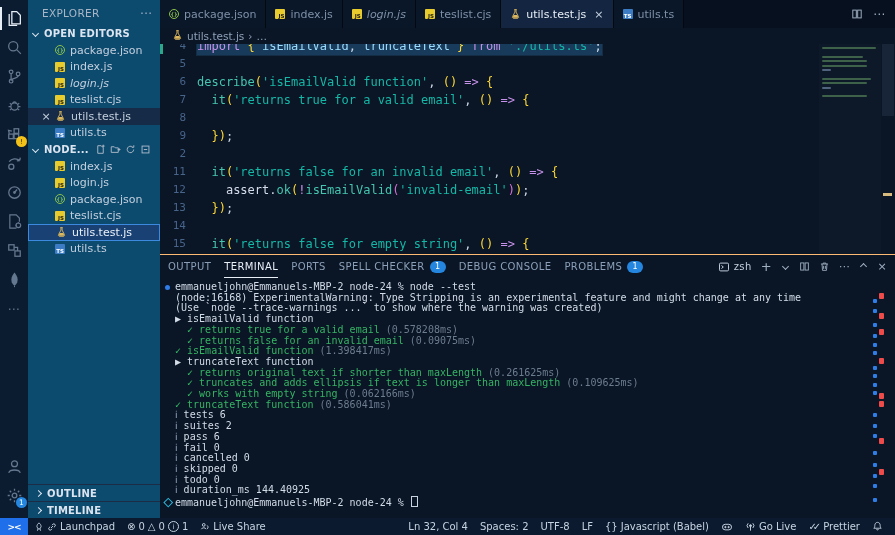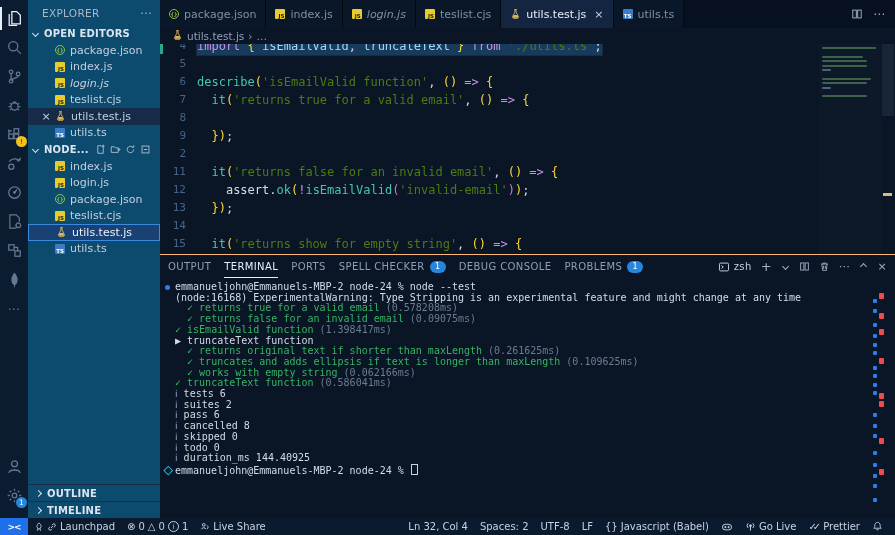--- a/index.html
+++ b/index.html
@@ -53,21 +53,21 @@
   .breadcrumb{height:16px;display:flex;align-items:center;gap:4px;padding-left:12px;font-size:10.5px;color:#8fa1b8;background:#0a1526}
   
   .code{position:absolute;top:44px;left:0;right:0;height:211px;overflow:hidden;font-family:"DejaVu Sans Mono",monospace;font-size:12px;line-height:18px}
   .code-lines{margin-top:-7px}
   .cline{display:flex;height:18px;position:relative}
   .lnum{width:26px;text-align:right;padding-right:11px;color:#47648a;flex:none;font-size:11px}
   .ltext{white-space:pre}
   .ltext.sel{background:rgba(50,122,180,.38);box-shadow:0 0 0 1px rgba(70,150,210,.18)}
   .gitmark{position:absolute;left:0;top:1px;bottom:1px;width:3px;background:#2aa889}
   .tk-kw{color:#c792ea}.tk-fn{color:#45c6b0}.tk-id{color:#9cdcfe}.tk-id2{color:#d6deeb}
-  .tk-str{color:#4d7c0f}.tk-p1{color:#fdd835}.tk-p2{color:#d670d6}.tk-ar{color:#c792ea}
+  .tk-str{color:#14b8a6}.tk-p1{color:#fdd835}.tk-p2{color:#d670d6}.tk-ar{color:#c792ea}
   .tk-pu{color:#cdd6e4}.tk-bang{color:#c792ea}.tk-ws{}
   
   .minimap{position:absolute;right:14px;top:0;width:62px;height:211px;background:rgba(255,255,255,0.015)}
   .minimap .mbar{position:absolute;height:2px;border-radius:1px;opacity:.85}
   .ovr{position:absolute;right:0;top:0;width:14px;height:211px}
   .ovr .slider{position:absolute;left:1px;right:1px;top:0;height:72px;background:rgba(160,180,205,.10)}
   .ovr .ymark{position:absolute;left:2px;width:9px;height:3px;background:#d7ba7d;top:149px}
   
   .panel{position:absolute;top:254px;left:0;right:0;height:263px;background:#0a1526;border-top:1px solid #fdba74;box-sizing:border-box}
   .panel-head{height:23px;display:flex;align-items:center;padding:0 8px;gap:13px;font-size:10px;letter-spacing:.4px;color:#8ba0b8}
@@ -399,21 +399,21 @@
           <div class="cline">
             <span class="lnum">13</span>
             <span class="ltext"><span class="tk-ws">  </span><span class="tk-p1">})</span><span class="tk-pu">;</span></span>
           </div>
           <div class="cline">
             <span class="lnum">14</span>
             <span class="ltext"></span>
           </div>
           <div class="cline">
             <span class="lnum">15</span>
-            <span class="ltext"><span class="tk-ws">  </span><span class="tk-fn">it</span><span class="tk-p1">(</span><span class="tk-str">'returns show for empty string'</span><span class="tk-pu">, </span><span class="tk-p1">()</span><span class="tk-ar"> =&gt; </span><span class="tk-p1">{</span></span>
+            <span class="ltext"><span class="tk-ws">  </span><span class="tk-fn">it</span><span class="tk-p1">(</span><span class="tk-str">'returns false for empty string'</span><span class="tk-pu">, </span><span class="tk-p1">()</span><span class="tk-ar"> =&gt; </span><span class="tk-p1">{</span></span>
           </div>
         </div>
       <div class="minimap" id="minimap">
           <div class="mbar" style="top: 3px; left: 3px; width: 54.4px; background: rgb(70, 112, 79);"></div>
           <div class="mbar" style="top: 11.8px; left: 3px; width: 40.9px; background: rgb(70, 112, 79);"></div>
           <div class="mbar" style="top: 16.2px; left: 3px; width: 45.4px; background: rgb(70, 112, 79);"></div>
           <div class="mbar" style="top: 20.6px; left: 3px; width: 45.4px; background: rgb(70, 112, 79);"></div>
           <div class="mbar" style="top: 25px; left: 3px; width: 8.5px; background: rgb(93, 113, 140);"></div>
           <div class="mbar" style="top: 33.8px; left: 3px; width: 49px; background: rgb(70, 112, 79);"></div>
           <div class="mbar" style="top: 38.2px; left: 3px; width: 45.4px; background: rgb(70, 112, 79);"></div>
@@ -470,32 +470,35 @@
               </svg>
             </span>
           <span class="glyph">⋯</span>
           <span class="chev up"></span>
           <span class="glyph">×</span>
         </div>
       </div>
       <div class="term" id="term">
           <div class="tline"><span class="tdeco"><span class="tdot"></span></span><span><span>emmanueljohn@Emmanuels-MBP-2 node-24 % node --test</span></span></div>
           <div class="tline"><span class="tdeco"></span><span><span>(node:16168) ExperimentalWarning: Type Stripping is an experimental feature and might change at any time</span></span></div>
+          <div class="tline"><span class="tdeco"></span><span><span>(Use `node --trace-warnings ...` to show where the warning was created)</span></span></div>
+          <div class="tline"><span class="tdeco"></span><span><span>▶ </span><span>isEmailValid function</span></span></div>
           <div class="tline"><span class="tdeco"></span><span><span class="tgreen">  ✓ </span><span class="tgreen">returns true for a valid email</span><span class="ttime"> (0.578208ms)</span></span></div>
           <div class="tline"><span class="tdeco"></span><span><span class="tgreen">  ✓ </span><span class="tgreen">returns false for an invalid email</span><span class="ttime"> (0.09075ms)</span></span></div>
           <div class="tline"><span class="tdeco"></span><span><span class="tgreen">✓ </span><span class="tgreen">isEmailValid function</span><span class="ttime"> (1.398417ms)</span></span></div>
           <div class="tline"><span class="tdeco"></span><span><span>▶ </span><span>truncateText function</span></span></div>
           <div class="tline"><span class="tdeco"></span><span><span class="tgreen">  ✓ </span><span class="tgreen">returns original text if shorter than maxLength</span><span class="ttime"> (0.261625ms)</span></span></div>
           <div class="tline"><span class="tdeco"></span><span><span class="tgreen">  ✓ </span><span class="tgreen">truncates and adds ellipsis if text is longer than maxLength</span><span class="ttime"> (0.109625ms)</span></span></div>
           <div class="tline"><span class="tdeco"></span><span><span class="tgreen">  ✓ </span><span class="tgreen">works with empty string</span><span class="ttime"> (0.062166ms)</span></span></div>
           <div class="tline"><span class="tdeco"></span><span><span class="tgreen">✓ </span><span class="tgreen">truncateText function</span><span class="ttime"> (0.586041ms)</span></span></div>
           <div class="tline"><span class="tdeco"></span><span><span class="tinfo-i">ℹ </span><span>tests 6</span></span></div>
           <div class="tline"><span class="tdeco"></span><span><span class="tinfo-i">ℹ </span><span>suites 2</span></span></div>
           <div class="tline"><span class="tdeco"></span><span><span class="tinfo-i">ℹ </span><span>pass 6</span></span></div>
-          <div class="tline"><span class="tdeco"></span><span><span class="tinfo-i">ℹ </span><span>cancelled 8</span></span></div>
+          <div class="tline"><span class="tdeco"></span><span><span class="tinfo-i">ℹ </span><span>fail 0</span></span></div>
+          <div class="tline"><span class="tdeco"></span><span><span class="tinfo-i">ℹ </span><span>cancelled 0</span></span></div>
           <div class="tline"><span class="tdeco"></span><span><span class="tinfo-i">ℹ </span><span>skipped 0</span></span></div>
           <div class="tline"><span class="tdeco"></span><span><span class="tinfo-i">ℹ </span><span>todo 0</span></span></div>
           <div class="tline"><span class="tdeco"></span><span><span class="tinfo-i">ℹ </span><span>duration_ms 144.40925</span></span></div>
           <div class="tline"><span class="tdeco"><span class="tdiamond"></span></span><span><span>emmanueljohn@Emmanuels-MBP-2 node-24 % </span><span class="cursor"></span></span></div>
         </div>
       <div class="scroll-marks" id="scroll-marks">
           <div class="mk b" style="top: 44px;"></div>
           <div class="mk b" style="top: 54px;"></div>
           <div class="mk b" style="top: 68px;"></div>
           <div class="mk b" style="top: 79px;"></div>

